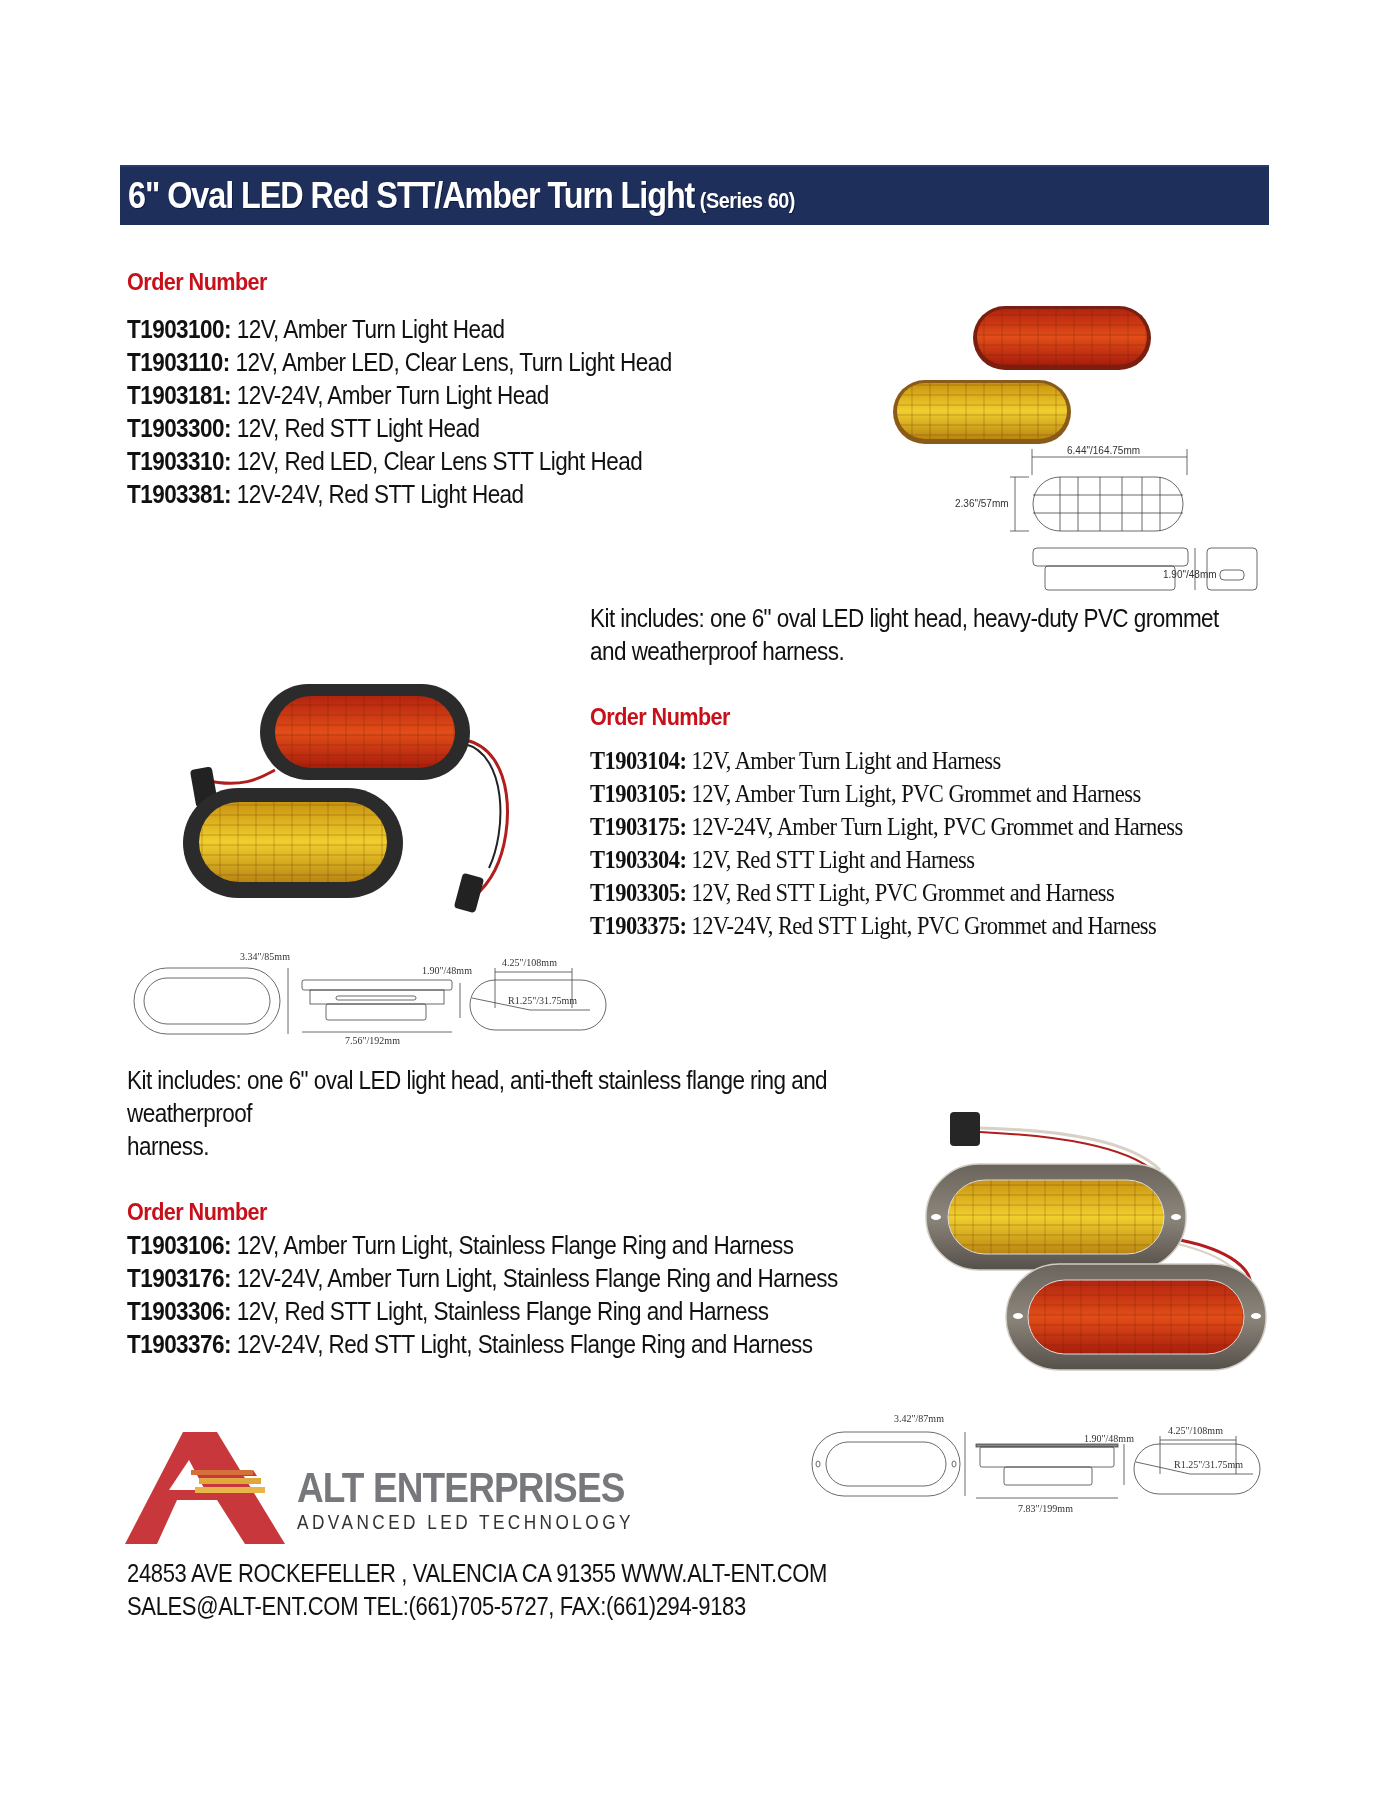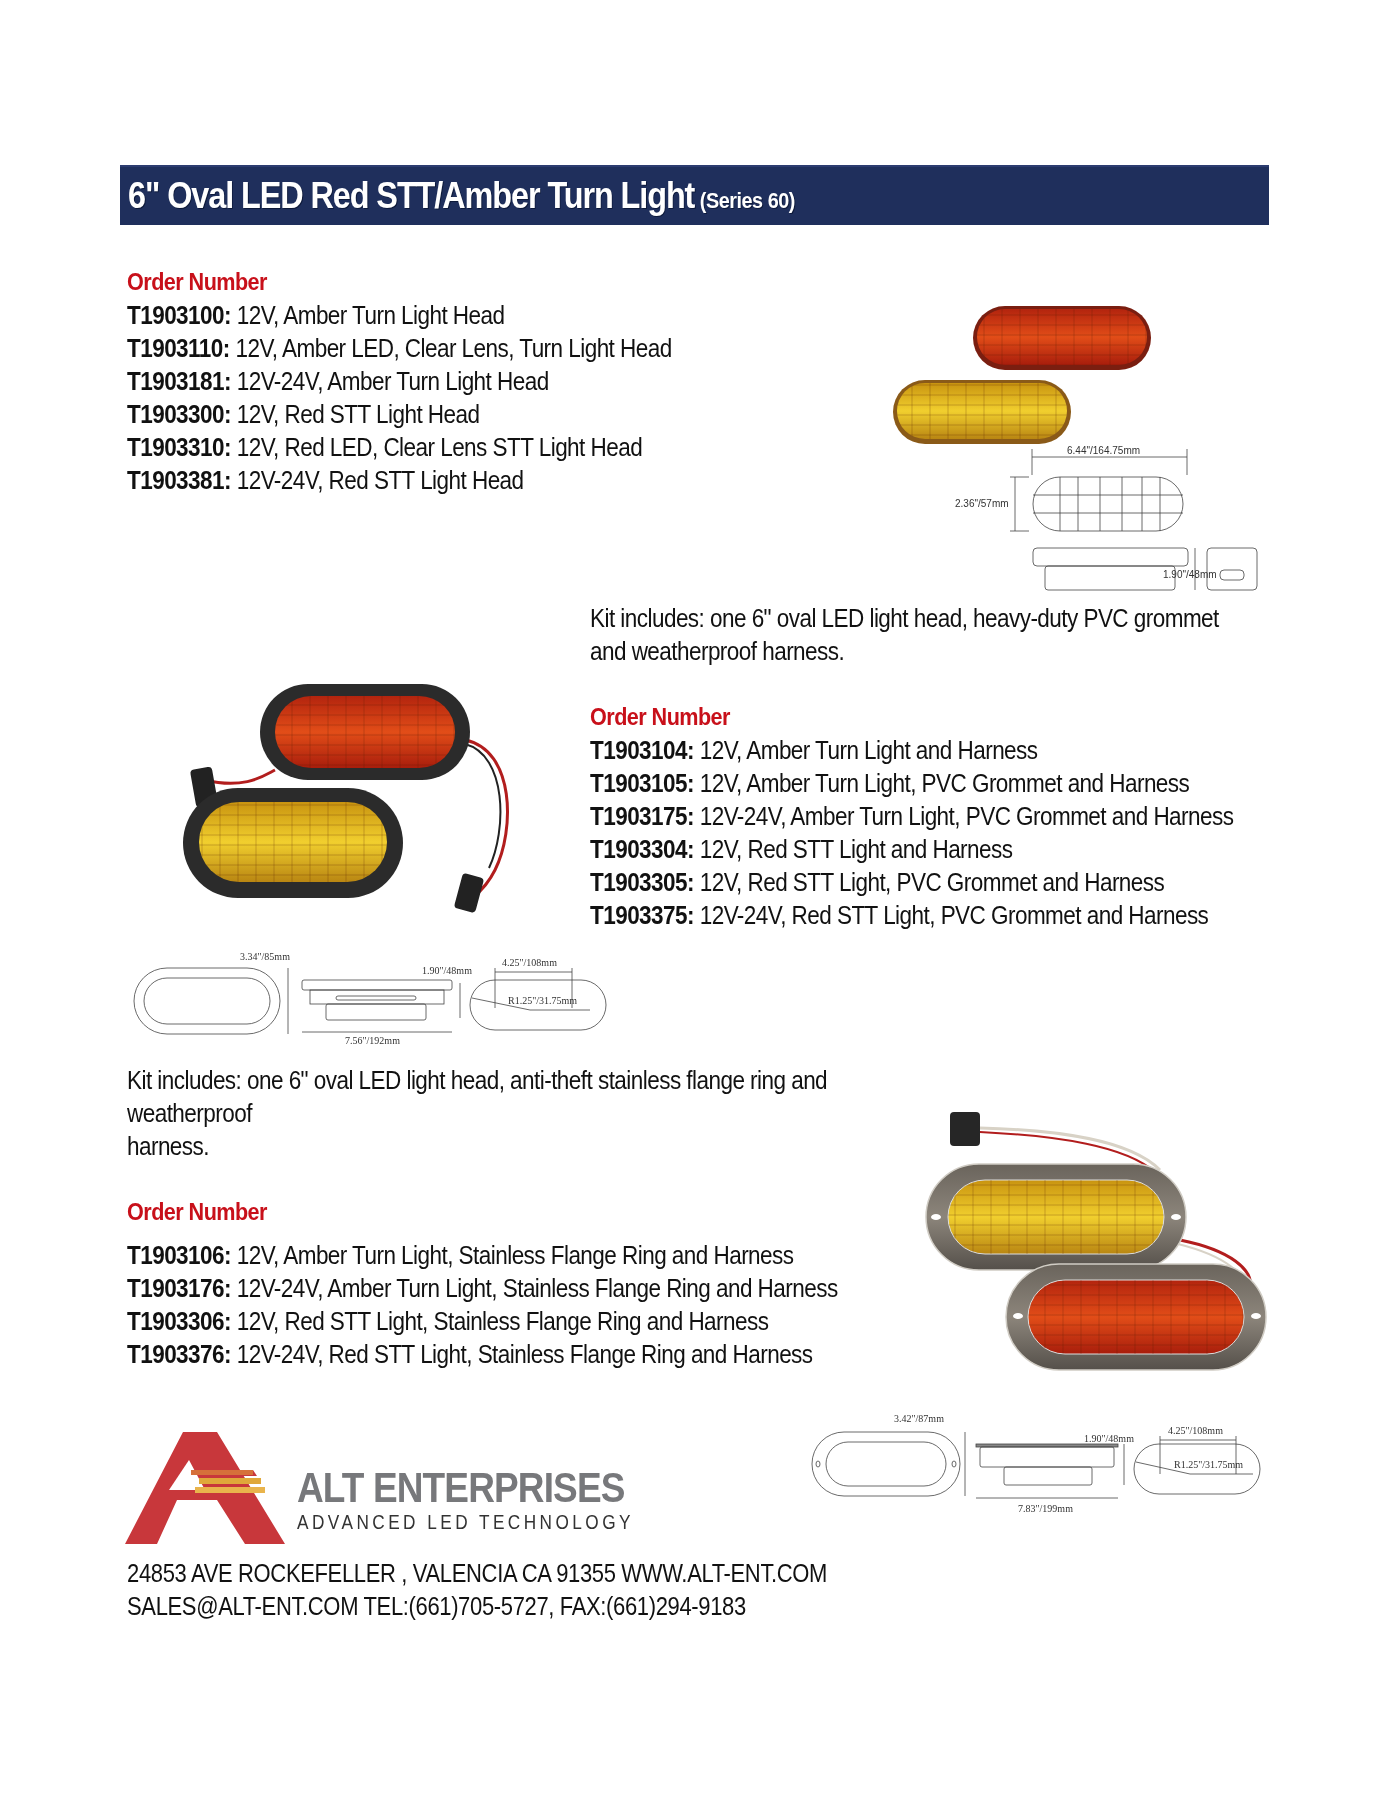--- a/index.html
+++ b/index.html
@@ -55,21 +55,21 @@
 <body>
 
 <div class="abs title-bar">
   <div class="title-main">
     <span>6" Oval LED Red STT/Amber Turn Light</span><span class="title-sub">(Series 60)</span>
   </div>
 </div>
 
 <div class="abs" style="left:127px; top:268px;">
   <div class="order-heading">Order Number</div>
-  <ul class="order-list" style="margin-top:3px;">
+  <ul class="order-list" style="margin-top:17px;">
     <li class="order-row"><span class="order-code">T1903100:</span><span> 12V, Amber Turn Light Head</span></li>
     <li class="order-row"><span class="order-code">T1903110:</span><span> 12V, Amber LED, Clear Lens, Turn Light Head</span></li>
     <li class="order-row"><span class="order-code">T1903181:</span><span> 12V-24V, Amber Turn Light Head</span></li>
     <li class="order-row"><span class="order-code">T1903300:</span><span> 12V, Red STT Light Head</span></li>
     <li class="order-row"><span class="order-code">T1903310:</span><span> 12V, Red LED, Clear Lens STT Light Head</span></li>
     <li class="order-row"><span class="order-code">T1903381:</span><span> 12V-24V, Red STT Light Head</span></li>
   </ul>
 </div>
 
 <svg class="abs" style="left:885px; top:290px;" width="300" height="160" viewBox="0 0 300 160">
@@ -118,21 +118,21 @@
   <text class="dim-label-sans" x="208" y="133">1.90"/48mm</text>
 </svg>
 
 <div class="abs" style="left:590px; top:602px;">
   <div class="kit-text">Kit includes: one 6" oval LED light head, heavy-duty PVC grommet</div>
   <div class="kit-text">and weatherproof harness.</div>
 </div>
 
 <div class="abs" style="left:590px; top:703px;">
   <div class="order-heading">Order Number</div>
-  <ul class="order-list" style="margin-top:3px;">
+  <ul class="order-list" style="margin-top:13px;font-family:Liberation Serif, serif;">
     <li class="order-row"><span class="order-code">T1903104:</span><span> 12V, Amber Turn Light and Harness</span></li>
     <li class="order-row"><span class="order-code">T1903105:</span><span> 12V, Amber Turn Light, PVC Grommet and Harness</span></li>
     <li class="order-row"><span class="order-code">T1903175:</span><span> 12V-24V, Amber Turn Light, PVC Grommet and Harness</span></li>
     <li class="order-row"><span class="order-code">T1903304:</span><span> 12V, Red STT Light and Harness</span></li>
     <li class="order-row"><span class="order-code">T1903305:</span><span> 12V, Red STT Light, PVC Grommet and Harness</span></li>
     <li class="order-row"><span class="order-code">T1903375:</span><span> 12V-24V, Red STT Light, PVC Grommet and Harness</span></li>
   </ul>
 </div>
 
 <svg class="abs" style="left:175px; top:680px;" width="370" height="240" viewBox="0 0 370 240">
@@ -175,21 +175,21 @@
 </svg>
 
 <div class="abs" style="left:127px; top:1064px;">
   <div class="kit-text">Kit includes: one 6" oval LED light head, anti-theft stainless flange ring and</div>
   <div class="kit-text">weatherproof</div>
   <div class="kit-text">harness.</div>
 </div>
 
 <div class="abs" style="left:127px; top:1198px;">
   <div class="order-heading">Order Number</div>
-  <ul class="order-list" style="margin-top:13px;">
+  <ul class="order-list" style="margin-top:3px;">
     <li class="order-row"><span class="order-code">T1903106:</span><span> 12V, Amber Turn Light, Stainless Flange Ring and Harness</span></li>
     <li class="order-row"><span class="order-code">T1903176:</span><span> 12V-24V, Amber Turn Light, Stainless Flange Ring and Harness</span></li>
     <li class="order-row"><span class="order-code">T1903306:</span><span> 12V, Red STT Light, Stainless Flange Ring and Harness</span></li>
     <li class="order-row"><span class="order-code">T1903376:</span><span> 12V-24V, Red STT Light, Stainless Flange Ring and Harness</span></li>
   </ul>
 </div>
 
 <svg class="abs" style="left:910px; top:1100px;" width="370" height="290" viewBox="0 0 370 290">
   <defs>
     <linearGradient id="steel" x1="0" y1="0" x2="0" y2="1">

